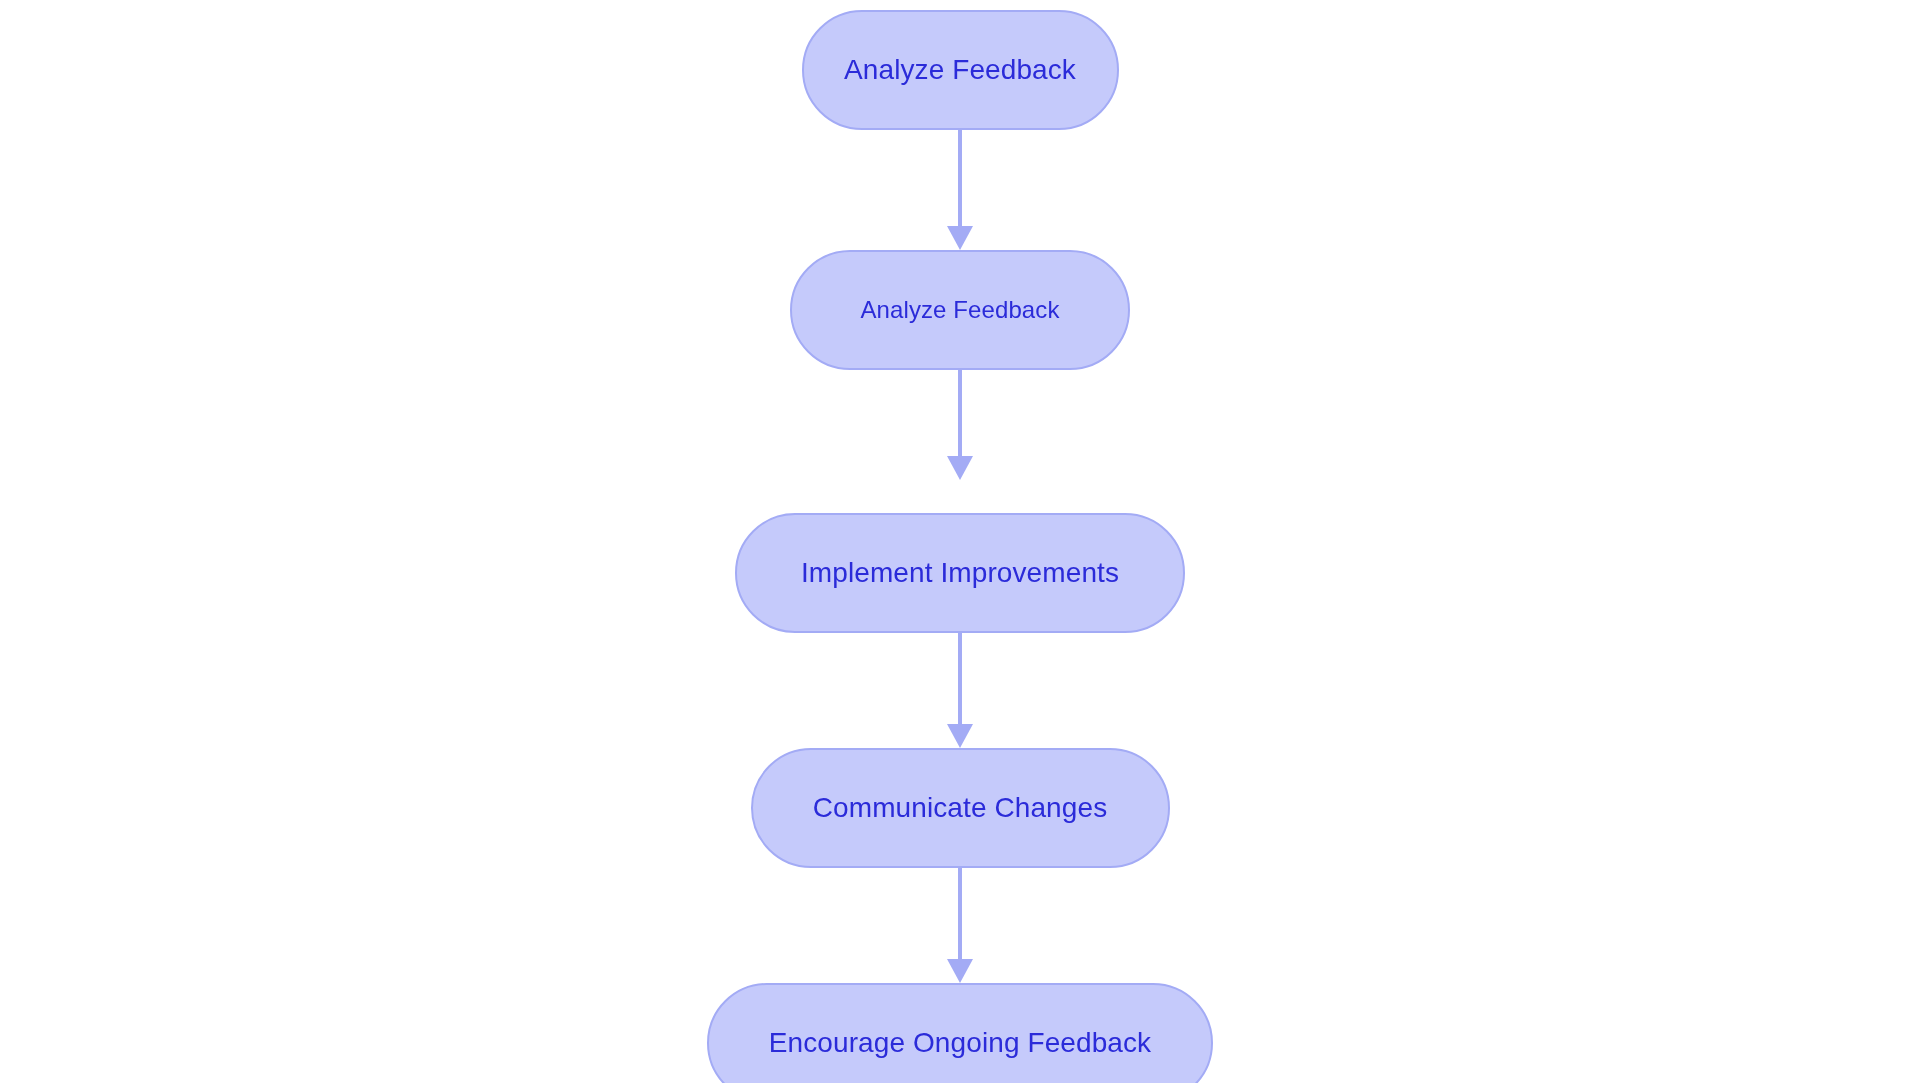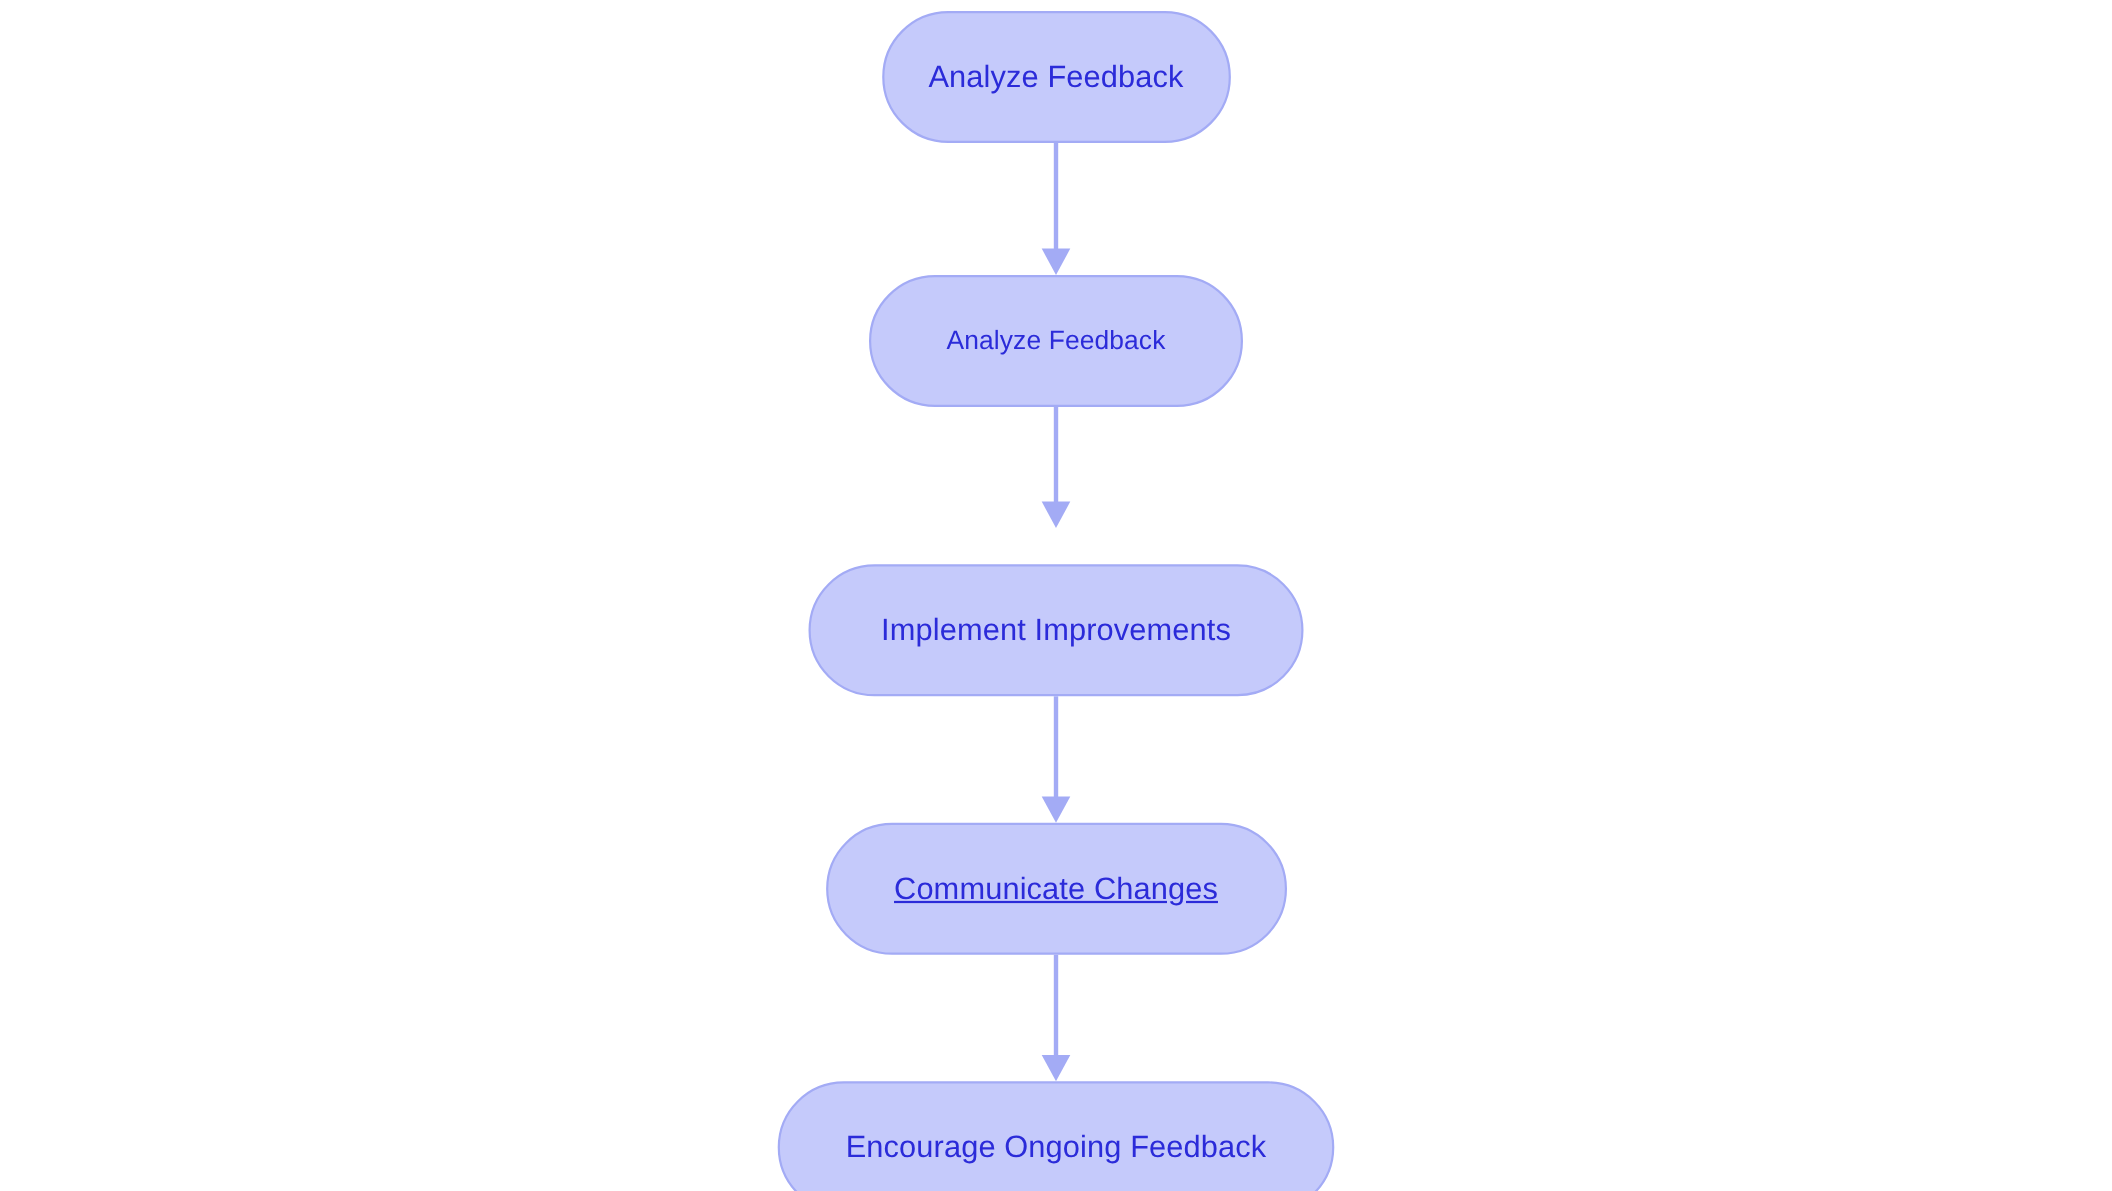--- a/index.html
+++ b/index.html
@@ -113,21 +113,21 @@
     <div class="flow-node" style="width: 450px; height: 120px; border-radius: 60px; background: rgb(197, 202, 251); border-color: rgb(163, 171, 245); margin-top: 33px;">
       <span class="node-label" style="color: rgb(43, 43, 217); font-size: 28px;">Implement Improvements</span>
     </div>
 
     <div class="flow-connector" style="height: 115px;">
       <div class="connector-line" style="width: 4px; background: rgb(163, 171, 245);"></div>
       <div class="connector-arrowhead" style="border-left-width: 13px; border-right-width: 13px; border-top-width: 24px; border-top-color: rgb(163, 171, 245);"></div>
     </div>
 
     <div class="flow-node" style="width: 419px; height: 120px; border-radius: 60px; background: rgb(197, 202, 251); border-color: rgb(163, 171, 245);">
-      <span class="node-label" style="color: rgb(43, 43, 217); font-size: 28px; text-decoration: underline;">Communicate Changes</span>
+      <span class="node-label" style="color: rgb(43, 43, 217); font-size: 28px;">Communicate Changes</span>
     </div>
 
     <div class="flow-connector" style="height: 115px;">
       <div class="connector-line" style="width: 4px; background: rgb(163, 171, 245);"></div>
       <div class="connector-arrowhead" style="border-left-width: 13px; border-right-width: 13px; border-top-width: 24px; border-top-color: rgb(163, 171, 245);"></div>
     </div>
 
     <div class="flow-node" style="width: 506px; height: 120px; border-radius: 60px; background: rgb(197, 202, 251); border-color: rgb(163, 171, 245);">
       <span class="node-label" style="color: rgb(43, 43, 217); font-size: 28px;">Encourage Ongoing Feedback</span>
     </div>

